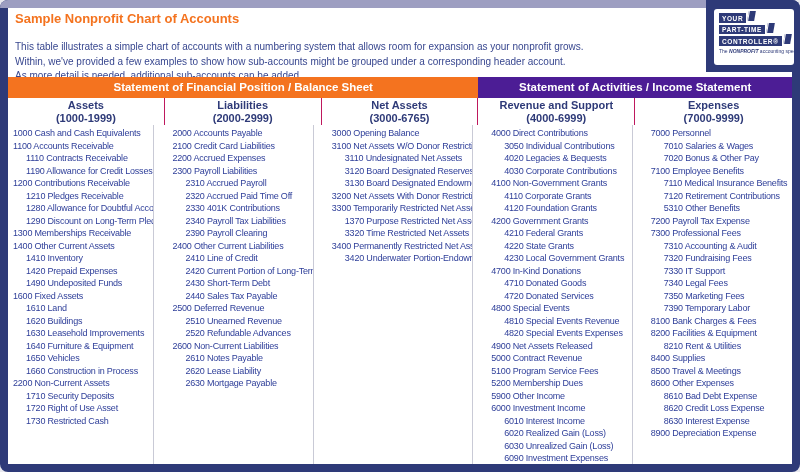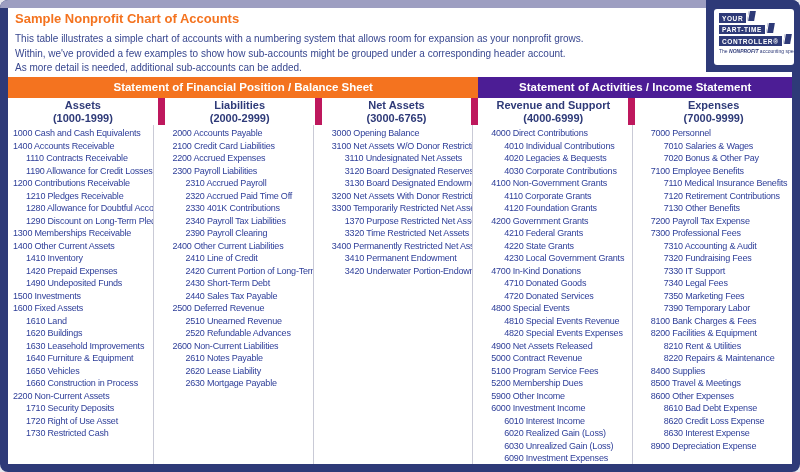--- a/index.html
+++ b/index.html
@@ -7,41 +7,41 @@
   .page {
     position:relative; width:800px; height:472px;
     background:#2e3a78; border-radius:8px; overflow:hidden;
     font-family:"Liberation Sans", sans-serif;
   }
   .top-strip { position:absolute; left:0; top:0; width:706px; height:8px; background:#9d9ec1; }
   .inner-white { position:absolute; left:8px; top:8px; width:784px; height:456px; background:#ffffff; border-radius:3px; }
 
   
   .header-text { position:absolute; left:8px; top:8px; width:698px; height:66px; padding:3px 0 0 7px; background:#ffffff; }
-  .page-title { color:#f4731f; font-size:13px; font-weight:bold; margin-bottom:6px; }
+  .page-title { color:#f4731f; font-size:13px; font-weight:bold; margin-bottom:14px; }
   .desc-line { color:#38478f; font-size:10px; line-height:14.5px; }
 
   
   .logo-block { position:absolute; left:706px; top:0; width:94px; height:72px; background:#2e3a78; }
   .logo-card { position:absolute; left:8px; top:9px; width:80px; height:56px; background:#ffffff; border-radius:3px; padding:4px 3px 2px 5px; }
   .logo-row { display:flex; align-items:flex-start; margin-bottom:2px; }
   .logo-bar { background:#2e3a78; color:#ffffff; font-size:6.5px; font-weight:bold; letter-spacing:0.6px; padding:1.5px 3px 1px 3px; white-space:nowrap; }
   .logo-page { width:7px; height:10px; background:#2e3a78; margin-left:2px; margin-top:-2px; transform:skewX(-10deg); border-left:1px solid #fff; }
   .logo-tagline { font-size:5px; color:#2e3a78; margin-top:1px; white-space:nowrap; }
   .logo-tagline b { font-style:italic; }
 
   
   .bands { position:absolute; left:8px; top:77px; width:784px; height:21px; display:flex; }
   .band { color:#ffffff; font-size:11.5px; font-weight:bold; text-align:center; line-height:21px; white-space:nowrap; overflow:hidden; }
   .band-left { width:60%; background:#f4731f; }
   .band-right { width:40%; background:#4c1d95; }
 
   
   .colheads { position:absolute; left:8px; top:98px; width:784px; height:27px; display:flex; background:#fff; }
-  .colhead { width:20%; text-align:center; color:#2e3a78; font-weight:bold; font-size:11px; line-height:12.5px; padding-top:1px; border-right:7px solid #be185d; }
+  .colhead { width:20%; text-align:center; color:#2e3a78; font-weight:bold; font-size:11px; line-height:12.5px; padding-top:1px; border-right:1px solid #be185d; }
   .colhead:last-child { border-right:none;text-align:center; }
 
   
   .cols-body { position:absolute; left:8px; top:125px; width:784px; height:339px; display:flex; background:#fff;gap:13px; }
   .colbody { width:20%; padding:2px 0 0 5px; border-right:1px solid #c9cad6; overflow:hidden; }
   .colbody:last-child { border-right:none; }
   .acct { color:#30409a; font-size:9px; line-height:12.5px; letter-spacing:-0.2px; white-space:nowrap; }
   .acct.sub { padding-left:13px; }
 </style>
 </head>
@@ -99,33 +99,32 @@
         <div>(4000-6999)</div>
       </div>
       <div class="colhead">
         <div>Expenses</div>
         <div>(7000-9999)</div>
       </div>
     </div>
   <div class="cols-body">
       <div class="colbody">
         <div class="acct">1000 Cash and Cash Equivalents</div>
-        <div class="acct">1400 Accounts Receivable</div>
+        <div class="acct">1100 Accounts Receivable</div>
         <div class="acct sub">1110 Contracts Receivable</div>
         <div class="acct sub">1190 Allowance for Credit Losses</div>
         <div class="acct">1200 Contributions Receivable</div>
         <div class="acct sub">1210 Pledges Receivable</div>
         <div class="acct sub">1280 Allowance for Doubtful Account</div>
         <div class="acct sub">1290 Discount on Long-Term Pledges</div>
         <div class="acct">1300 Memberships Receivable</div>
         <div class="acct">1400 Other Current Assets</div>
         <div class="acct sub">1410 Inventory</div>
         <div class="acct sub">1420 Prepaid Expenses</div>
         <div class="acct sub">1490 Undeposited Funds</div>
-        <div class="acct">1500 Investments</div>
         <div class="acct">1600 Fixed Assets</div>
         <div class="acct sub">1610 Land</div>
         <div class="acct sub">1620 Buildings</div>
         <div class="acct sub">1630 Leasehold Improvements</div>
         <div class="acct sub">1640 Furniture &amp; Equipment</div>
         <div class="acct sub">1650 Vehicles</div>
         <div class="acct sub">1660 Construction in Process</div>
         <div class="acct">2200 Non-Current Assets</div>
         <div class="acct sub">1710 Security Deposits</div>
         <div class="acct sub">1720 Right of Use Asset</div>
@@ -158,26 +157,25 @@
         <div class="acct">3000 Opening Balance</div>
         <div class="acct">3100 Net Assets W/O Donor Restrictions</div>
         <div class="acct sub">3110 Undesignated Net Assets</div>
         <div class="acct sub">3120 Board Designated Reserves</div>
         <div class="acct sub">3130 Board Designated Endowment</div>
         <div class="acct">3200 Net Assets With Donor Restrictions</div>
         <div class="acct">3300 Temporarily Restricted Net Assets</div>
         <div class="acct sub">1370 Purpose Restricted Net Assets</div>
         <div class="acct sub">3320 Time Restricted Net Assets</div>
         <div class="acct">3400 Permanently Restricted Net Assets</div>
-        <div class="acct sub">3410 Permanent Endowment</div>
         <div class="acct sub">3420 Underwater Portion-Endowment</div>
       </div>
       <div class="colbody">
         <div class="acct">4000 Direct Contributions</div>
-        <div class="acct sub">4010 Individual Contributions</div>
+        <div class="acct sub">3050 Individual Contributions</div>
         <div class="acct sub">4020 Legacies &amp; Bequests</div>
         <div class="acct sub">4030 Corporate Contributions</div>
         <div class="acct">4100 Non-Government Grants</div>
         <div class="acct sub">4110 Corporate Grants</div>
         <div class="acct sub">4120 Foundation Grants</div>
         <div class="acct">4200 Government Grants</div>
         <div class="acct sub">4210 Federal Grants</div>
         <div class="acct sub">4220 State Grants</div>
         <div class="acct sub">4230 Local Government Grants</div>
         <div class="acct">4700 In-Kind Donations</div>
@@ -197,33 +195,32 @@
         <div class="acct sub">6030 Unrealized Gain (Loss)</div>
         <div class="acct sub">6090 Investment Expenses</div>
       </div>
       <div class="colbody">
         <div class="acct">7000 Personnel</div>
         <div class="acct sub">7010 Salaries &amp; Wages</div>
         <div class="acct sub">7020 Bonus &amp; Other Pay</div>
         <div class="acct">7100 Employee Benefits</div>
         <div class="acct sub">7110 Medical Insurance Benefits</div>
         <div class="acct sub">7120 Retirement Contributions</div>
-        <div class="acct sub">7130 Other Benefits</div>
+        <div class="acct sub">5310 Other Benefits</div>
         <div class="acct">7200 Payroll Tax Expense</div>
         <div class="acct">7300 Professional Fees</div>
         <div class="acct sub">7310 Accounting &amp; Audit</div>
         <div class="acct sub">7320 Fundraising Fees</div>
         <div class="acct sub">7330 IT Support</div>
         <div class="acct sub">7340 Legal Fees</div>
         <div class="acct sub">7350 Marketing Fees</div>
         <div class="acct sub">7390 Temporary Labor</div>
         <div class="acct">8100 Bank Charges &amp; Fees</div>
         <div class="acct">8200 Facilities &amp; Equipment</div>
         <div class="acct sub">8210 Rent &amp; Utilities</div>
-        <div class="acct sub">8220 Repairs &amp; Maintenance</div>
         <div class="acct">8400 Supplies</div>
         <div class="acct">8500 Travel &amp; Meetings</div>
         <div class="acct">8600 Other Expenses</div>
         <div class="acct sub">8610 Bad Debt Expense</div>
         <div class="acct sub">8620 Credit Loss Expense</div>
         <div class="acct sub">8630 Interest Expense</div>
         <div class="acct">8900 Depreciation Expense</div>
       </div>
     </div>
 </div>

